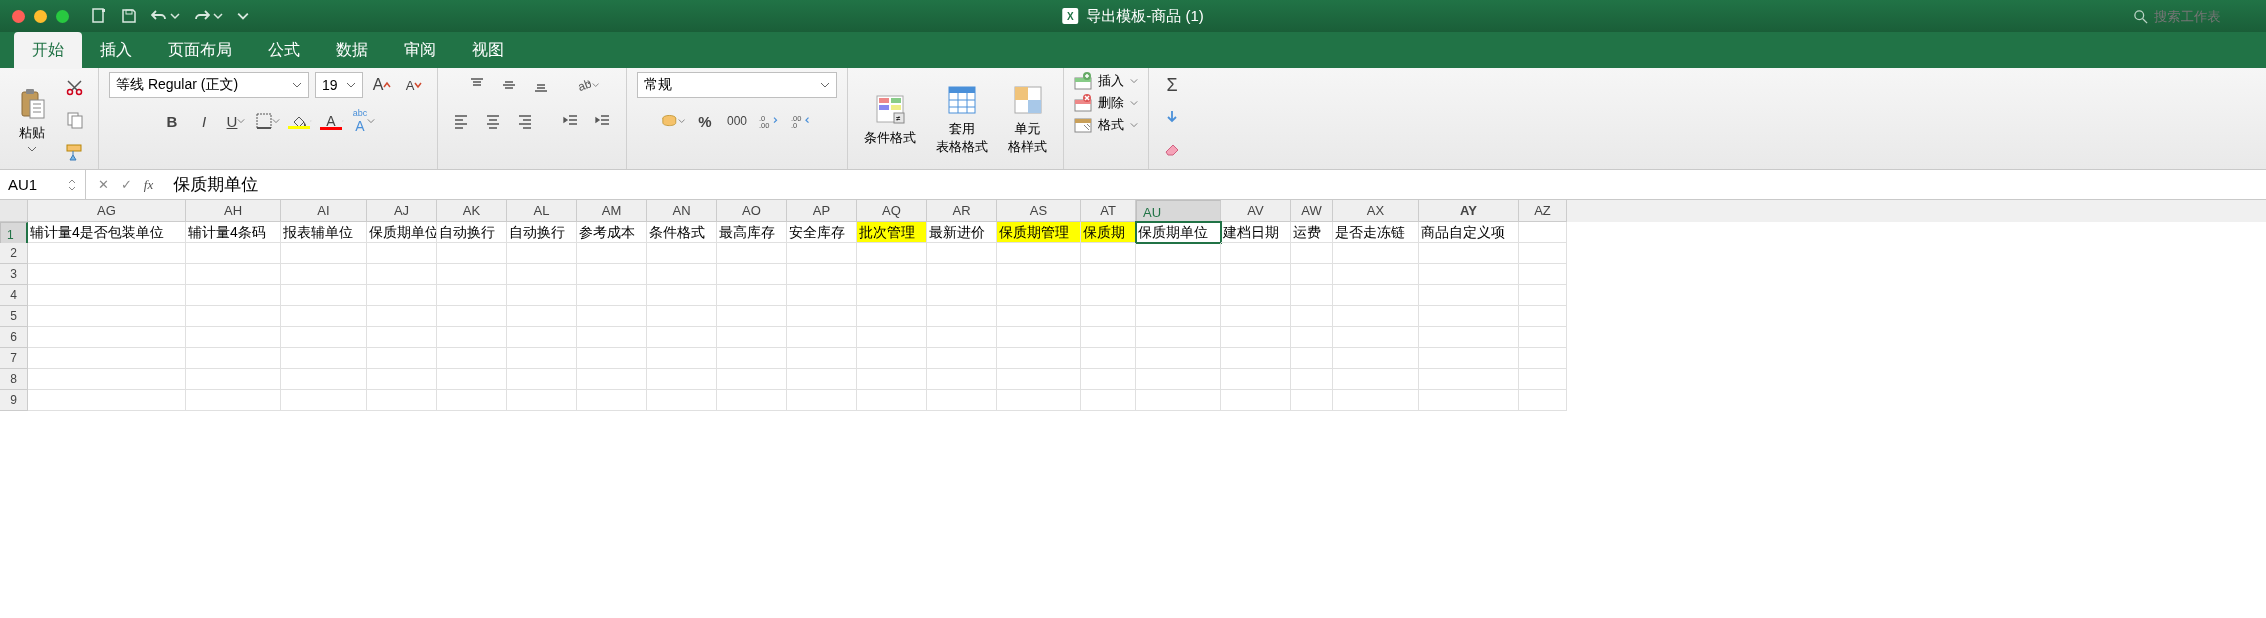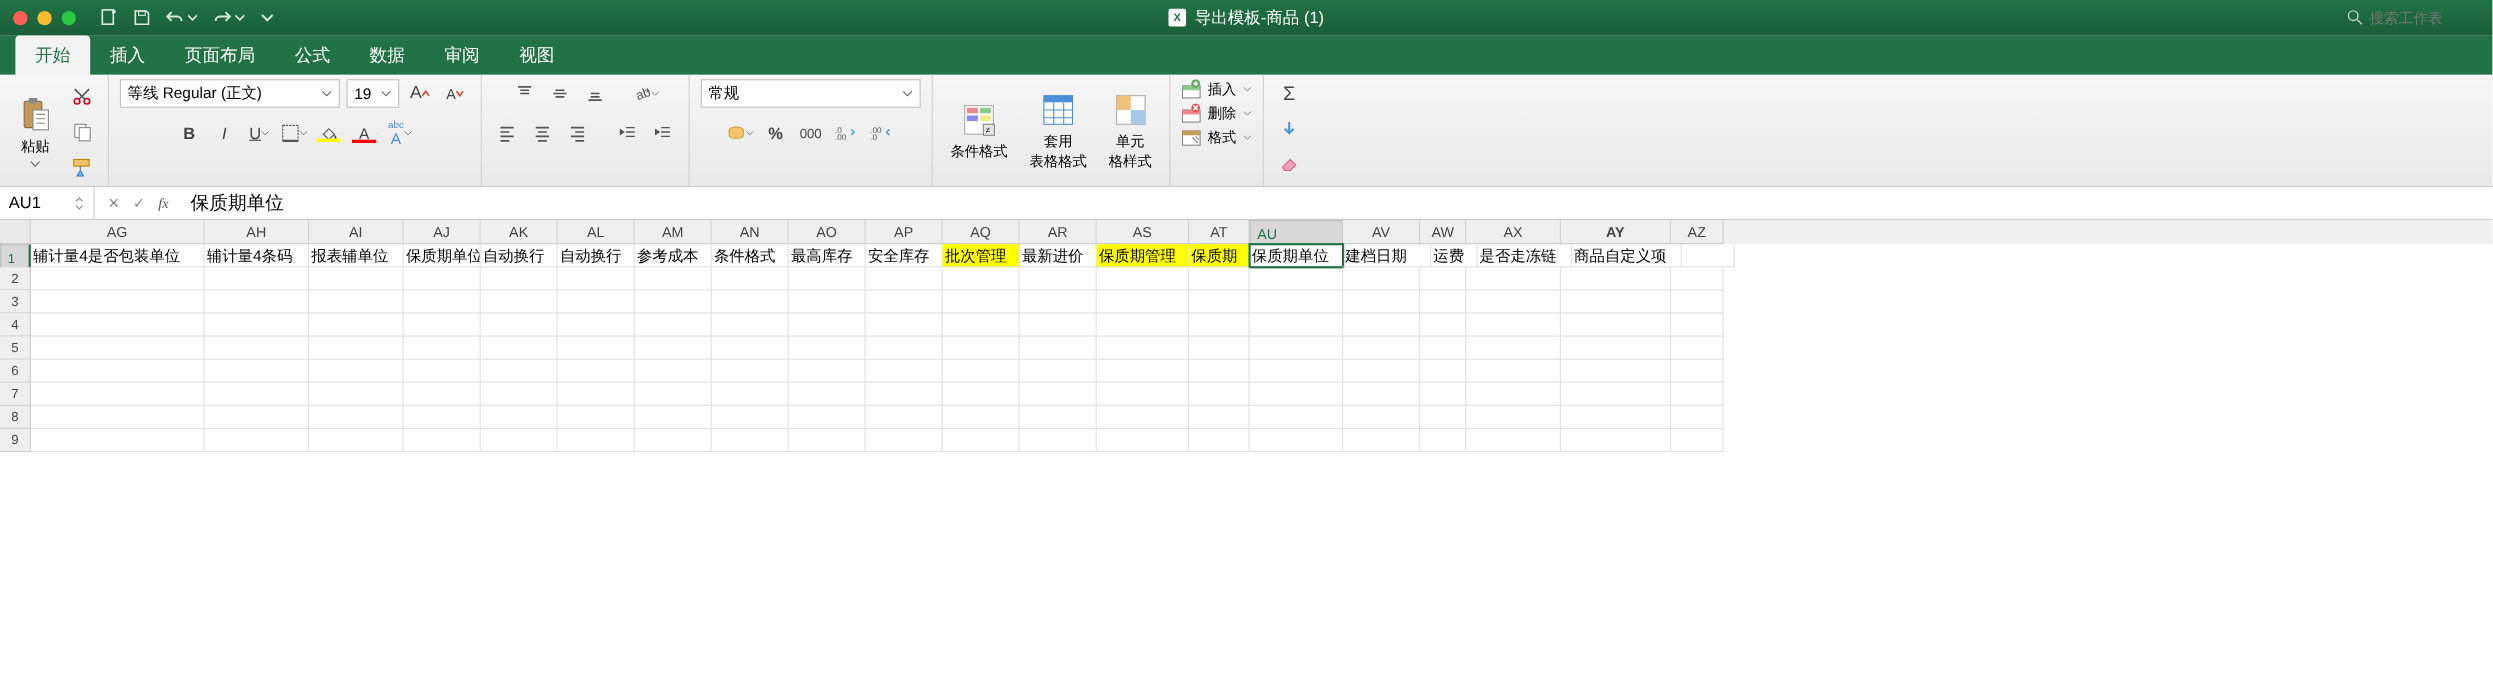--- a/index.html
+++ b/index.html
@@ -7,21 +7,21 @@
 
 
 .titlebar { height: 32px; background: linear-gradient(#217346, #1a5e38); display: flex; align-items: center; color: #fff; position: relative; }
 .traffic { display: flex; gap: 9px; padding-left: 12px; }
 .dot { width: 13px; height: 13px; border-radius: 50%; }
 .dot.red { background: #ff5f57; } .dot.yellow { background: #febc2e; } .dot.green { background: #28c840; }
 .qat { display: flex; gap: 14px; padding-left: 22px; align-items: center; }
 .qat-item { color: #d9e8df; cursor: pointer; display: flex; align-items: center; gap: 3px; font-size: 14px; }
 .title-center { position: absolute; left: 50%; transform: translateX(-50%); display: flex; align-items: center; gap: 8px; font-size: 15px; }
 .excel-icon { width: 16px; height: 16px; background: #fff; color: #217346; font-weight: bold; font-size: 10px; display: flex; align-items: center; justify-content: center; border-radius: 2px; }
-.search-box { margin-left: auto; margin-right: 12px; display: flex; align-items: flex-start; gap: 6px; color: #bcd4c6; font-size: 14px; }
+.search-box { margin-left: auto; margin-right: 12px; display: flex; align-items: flex-end; gap: 6px; color: #bcd4c6; font-size: 14px; }
 .search-box input { background: transparent; border: none; color: #fff; width: 100px; outline: none; }
 
 
 .ribbon-tabs { height: 36px; background: #217346; display: flex; align-items: flex-start; padding-left: 14px; }
 .tab { padding: 8px 18px; color: #fff; font-size: 16px; cursor: pointer; }
 .tab.active { background: #f3f3f3; color: #217346; border-radius: 4px 4px 0 0; font-weight: 500; }
 
 
 .ribbon { height: 102px; background: linear-gradient(#f6f6f6, #e9e9e9); border-bottom: 1px solid #c9c9c9; display: flex; }
 .group { border-right: 1px solid #d0d0d0; padding: 4px 10px 2px 10px; display: flex; flex-direction: column; }
@@ -501,21 +501,21 @@
         <div class="cell" style="width: 70px;">自动换行</div>
         <div class="cell" style="width: 70px;">参考成本</div>
         <div class="cell" style="width: 70px;">条件格式</div>
         <div class="cell" style="width: 70px;">最高库存</div>
         <div class="cell" style="width: 70px;">安全库存</div>
         <div class="cell hl" style="width: 70px;">批次管理</div>
         <div class="cell" style="width: 70px;">最新进价</div>
         <div class="cell hl" style="width: 84px;">保质期管理</div>
         <div class="cell hl" style="width: 55px;">保质期</div>
         <div class="cell active" style="width: 85px;">保质期单位</div>
-        <div class="cell" style="width: 80px;">建档日期</div>
+        <div class="cell" style="width: 70px;">建档日期</div>
         <div class="cell" style="width: 42px;">运费</div>
         <div class="cell" style="width: 86px;">是否走冻链</div>
         <div class="cell" style="width: 100px;">商品自定义项</div>
         <div class="cell" style="width: 48px;"></div>
       </div>
       <div class="gr">
         <div class="rh">2</div>
         <div class="cell" style="width: 158px;"></div>
         <div class="cell" style="width: 95px;"></div>
         <div class="cell" style="width: 86px;"></div>

